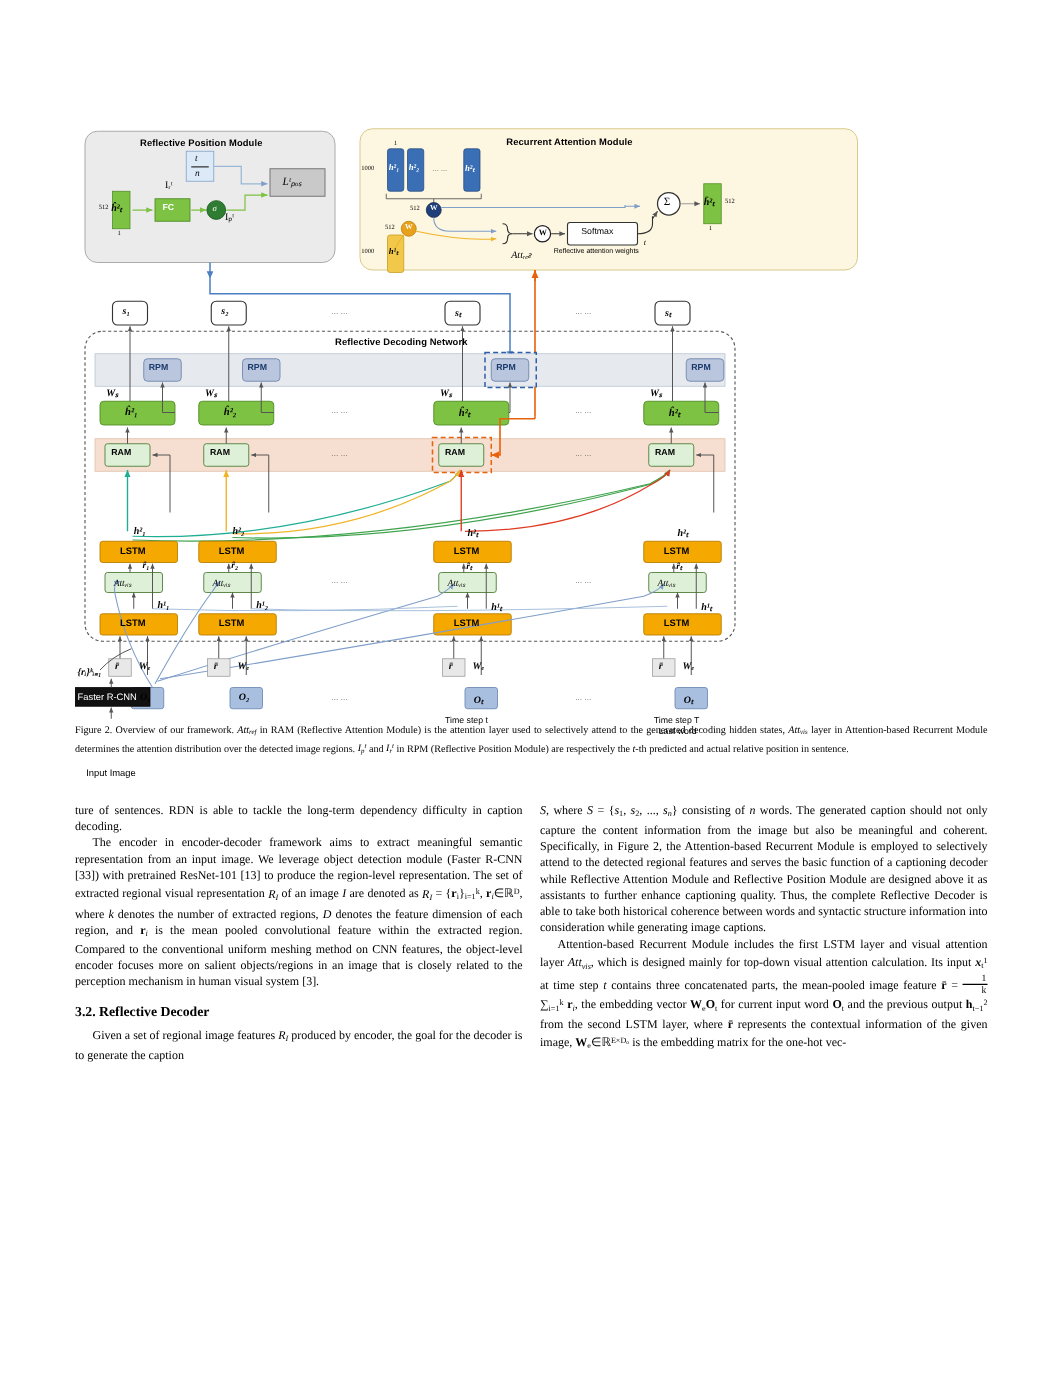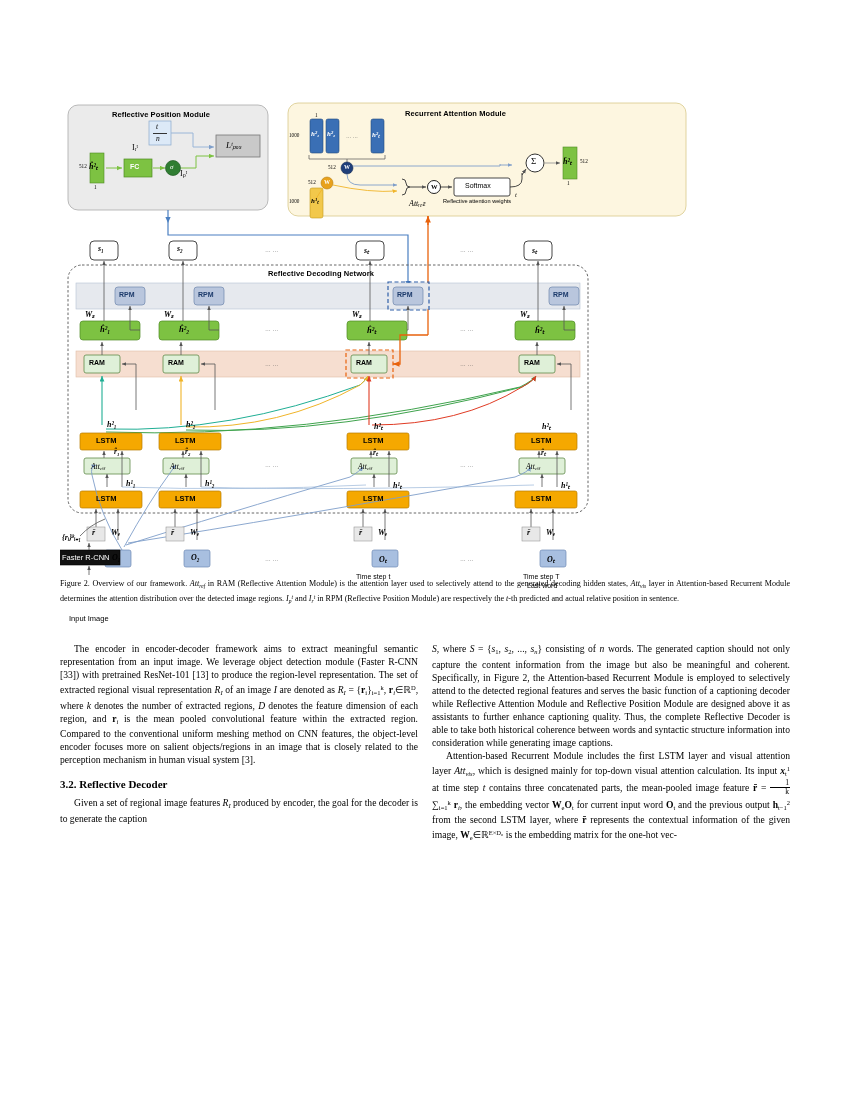--- a/index.html
+++ b/index.html
@@ -417,20 +417,21 @@
     <div class="lbl-serif" style="left:2px; top:436px; font-size:8px; font-weight:bold; font-style:italic;">{rᵢ}ᵏᵢ₌₁</div>
     <div class="lbl" style="left:2px; top:458px; font-size:7.5px; color:#fff;">Faster R-CNN</div>
     <div class="lbl" style="left:9px; top:485px; font-size:7.5px;margin-top:34px;">Input Image</div>
   </div>
 
   <div class="caption">
     <span>Figure 2. Overview of our framework. </span><i><span>Att</span><sub>ref</sub></i><span> in RAM (Reflective Attention Module) is the attention layer used to selectively attend to the generated decoding hidden states, </span><i><span>Att</span><sub>vis</sub></i><span> layer in Attention-based Recurrent Module determines the attention distribution over the detected image regions. </span><i><span>I</span><sub>p</sub><sup>t</sup></i><span> and </span><i><span>I</span><sub>r</sub><sup>t</sup></i><span> in RPM (Reflective Position Module) are respectively the </span><i>t</i><span>-th predicted and actual relative position in sentence.</span>
   </div>
 
   <div class="col col-left">
+    <p>ture of sentences. RDN is able to tackle the long-term dependency difficulty in caption decoding.</p>
     <p class="indent"><span>The encoder in encoder-decoder framework aims to extract meaningful semantic representation from an input image. We leverage object detection module (Faster R-CNN [33]) with pretrained ResNet-101 [13] to produce the region-level representation. The set of extracted regional visual representation </span><i>R<sub>I</sub></i><span> of an image </span><i>I</i><span> are denoted as </span><i>R<sub>I</sub></i> = {<span class="bf">r</span><sub>i</sub>}<sub>i=1</sub><sup>k</sup>, <span class="bf">r</span><sub><i>i</i></sub>∈ℝ<sup>D</sup><span>, where </span><i>k</i><span> denotes the number of extracted regions, </span><i>D</i><span> denotes the feature dimension of each region, and </span><span class="bf">r</span><sub><i>i</i></sub><span> is the mean pooled convolutional feature within the extracted region. Compared to the conventional uniform meshing method on CNN features, the object-level encoder focuses more on salient objects/regions in an image that is closely related to the perception mechanism in human visual system [3].</span></p>
     <div class="sec-head spaced">3.2. Reflective Decoder</div>
     <p class="indent"><span>Given a set of regional image features </span><i>R<sub>I</sub></i><span> produced by encoder, the goal for the decoder is to generate the caption</span></p>
   </div>
 
   <div class="col col-right">
     <p><i>S</i><span>, where </span><i>S</i> = {<i>s</i><sub>1</sub>, <i>s</i><sub>2</sub>, ..., <i>s<sub>n</sub></i>}<span> consisting of </span><i>n</i><span> words. The generated caption should not only capture the content information from the image but also be meaningful and coherent. Specifically, in Figure 2, the Attention-based Recurrent Module is employed to selectively attend to the detected regional features and serves the basic function of a captioning decoder while Reflective Attention Module and Reflective Position Module are designed above it as assistants to further enhance captioning quality. Thus, the complete Reflective Decoder is able to take both historical coherence between words and syntactic structure information into consideration while generating image captions.</span></p>
     <p class="indent"><span>Attention-based Recurrent Module includes the first LSTM layer and visual attention layer </span><i>Att<sub>vis</sub></i><span>, which is designed mainly for top-down visual attention calculation. Its input </span><span class="bf"><i>x</i></span><sub>t</sub><sup>1</sup><span> at time step </span><i>t</i><span> contains three concatenated parts, the mean-pooled image feature </span><span class="bf">r̄</span> = <span class="frac"><span class="n">1</span><span class="d">k</span></span>∑<sub>i=1</sub><sup>k</sup> <span class="bf">r</span><sub><i>i</i></sub><span>, the embedding vector </span><span class="bf">W</span><sub>e</sub><span class="bf">O</span><sub>t</sub><span> for current input word </span><span class="bf">O</span><sub>t</sub><span> and the previous output </span><span class="bf">h</span><sub>t−1</sub><sup>2</sup><span> from the second LSTM layer, where </span><span class="bf">r̄</span><span> represents the contextual information of the given image, </span><span class="bf">W</span><sub>e</sub>∈ℝ<sup>E×D<sub>o</sub></sup><span> is the embedding matrix for the one-hot vec-</span></p>
   </div>
 

